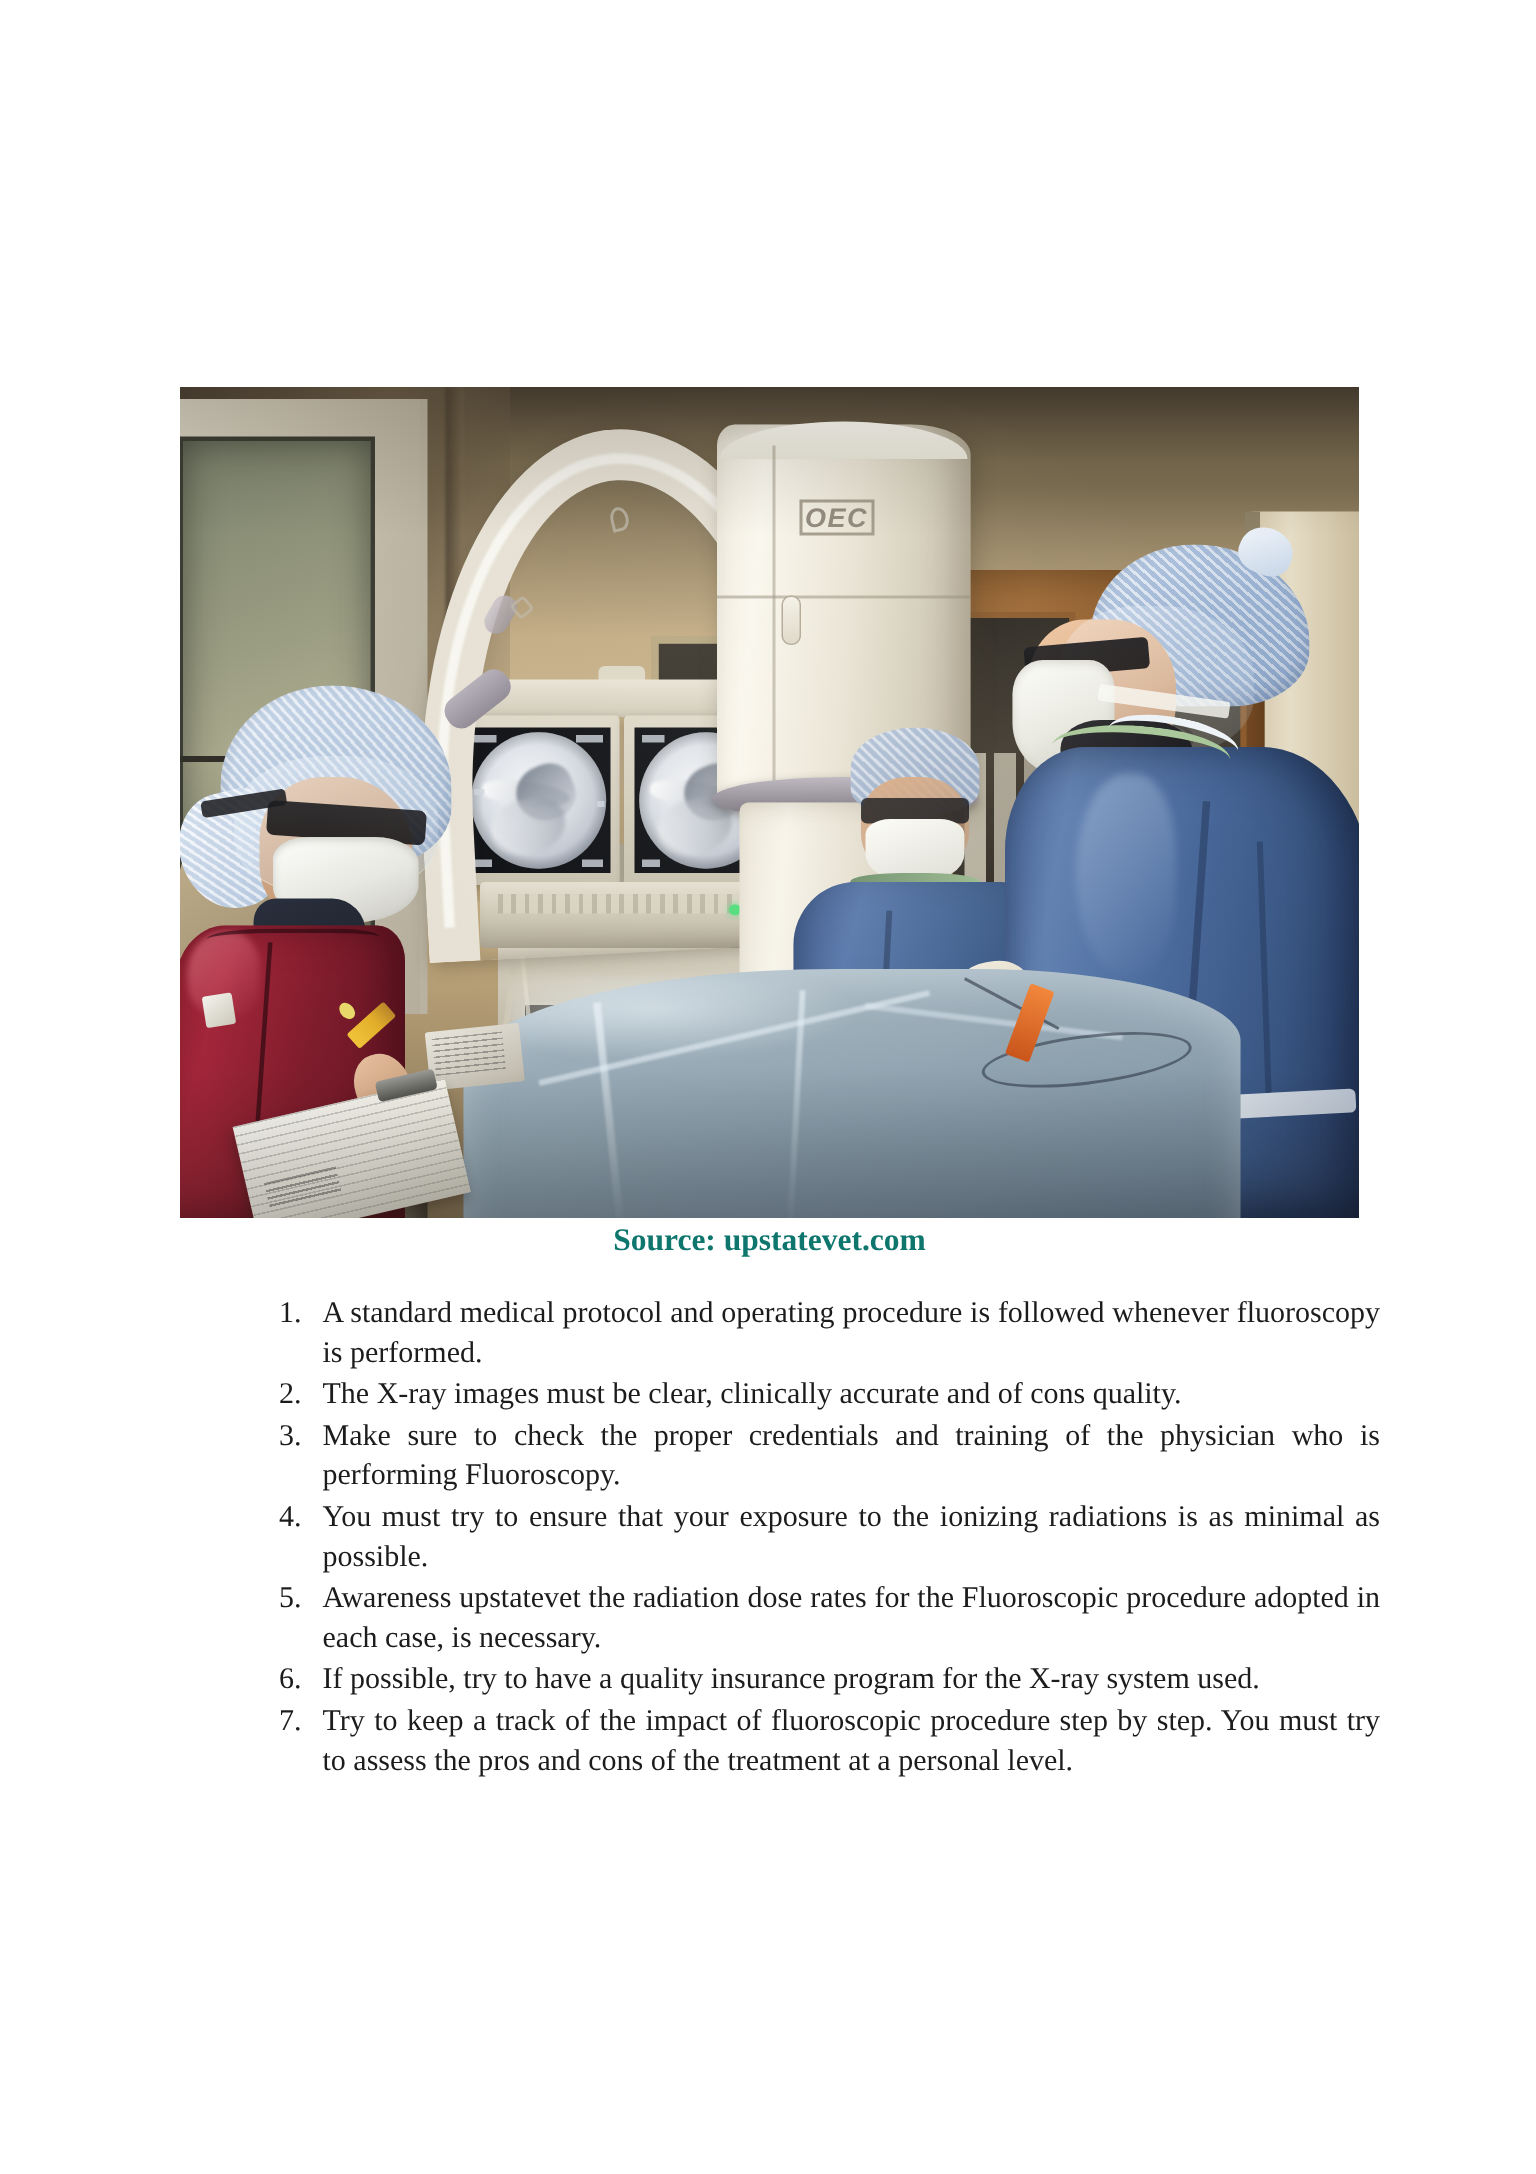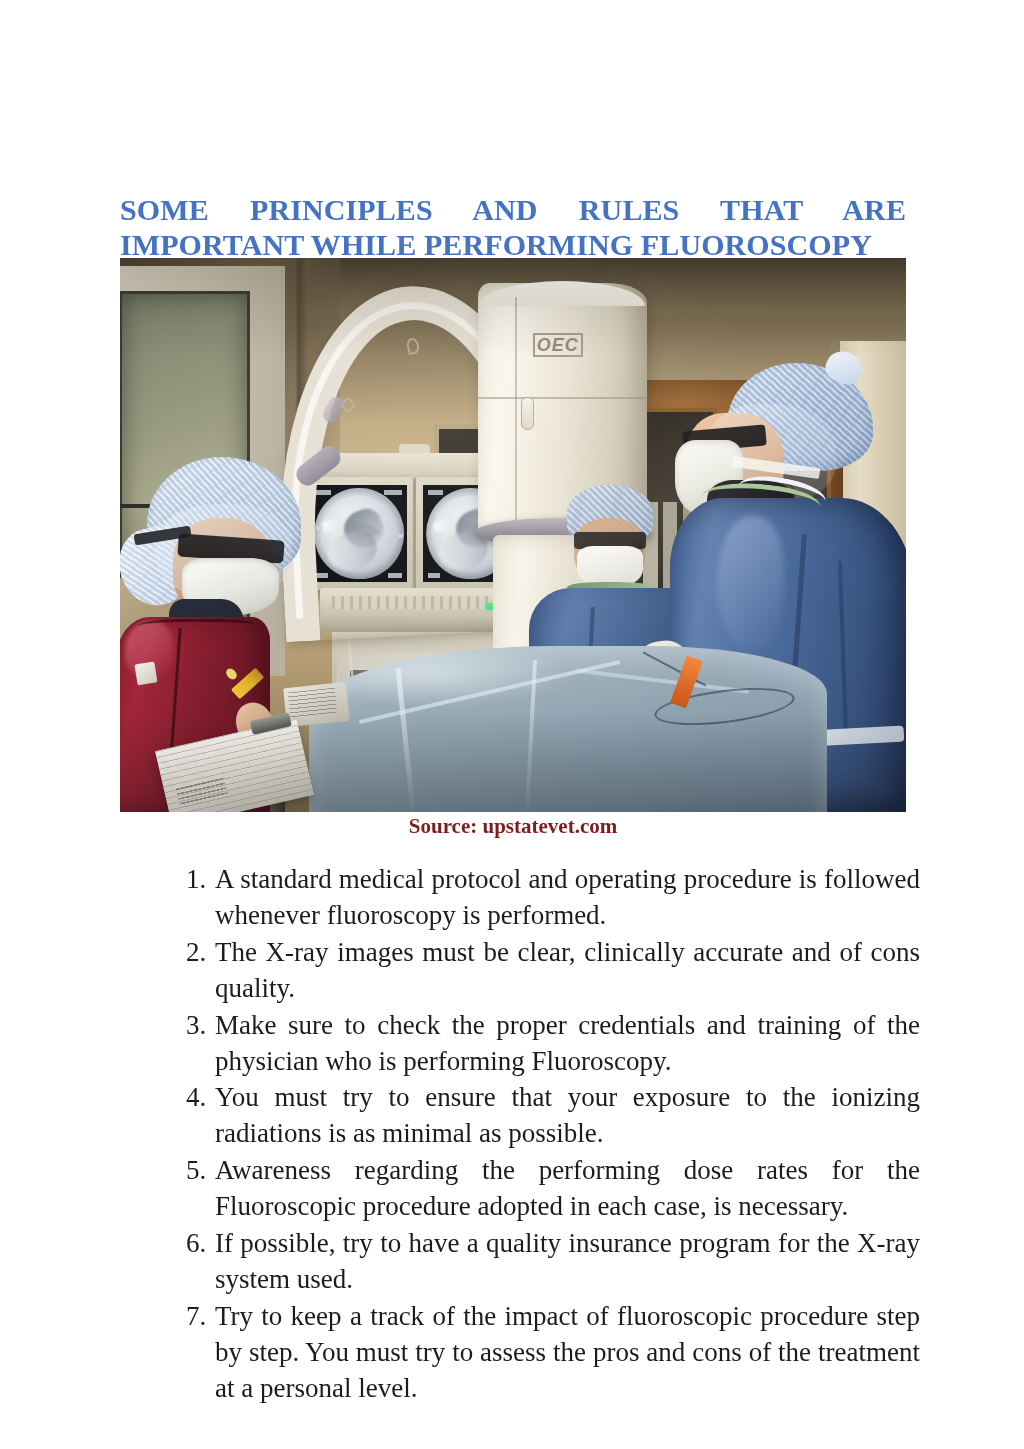--- a/index.html
+++ b/index.html
@@ -804,34 +804,34 @@
 
   
   .caption {
     position: absolute;
     left: 120px;
     top: 814px;
     width: 786px;
     text-align: center;
     font-size: 21px;
     font-weight: bold;
-    color: #7f1d1d;
+    color: #0f766e;
   }
 
   
   .rules-list {
     position: absolute;
     left: 150px;
     top: 862px;
     width: 770px;
     margin: 0;
     padding: 0;
     list-style: none;
     counter-reset: rulenum;
-    font-size: 27px;
+    font-size: 20px;
     line-height: 1.33;
     color: #1c1c1c;
   }
   .rules-list li {
     counter-increment: rulenum;
     position: relative;
     padding-left: 65px;
     text-align: justify;
     margin-bottom: 1px;
   }
@@ -843,24 +843,20 @@
     width: 24px;
     text-align: left;
   }
   .rules-list li .txt { display: block; }
 </style>
 </head>
 <body>
 
 <div class="page">
 
-  <h1 class="doc-title">
-    <span class="title-line-1">SOME PRINCIPLES AND RULES THAT ARE</span>
-    <span class="title-line-2">IMPORTANT WHILE PERFORMING FLUOROSCOPY</span>
-  </h1>
 
   <figure class="photo-frame" style="margin:0">
     <div class="photo-scene">
 
       <div class="wall-main"></div>
       <div class="ceiling-band"></div>
       <div class="wall-shadow-left"></div>
       <div class="wall-corner"></div>
 
       <div class="door-left">
@@ -1025,21 +1021,21 @@
     <li>
       <span class="txt">The X-ray images must be clear, clinically accurate and of cons quality.</span>
     </li>
     <li>
       <span class="txt">Make sure to check the proper credentials and training of the physician who is performing Fluoroscopy.</span>
     </li>
     <li>
       <span class="txt">You must try to ensure that your exposure to the ionizing radiations is as minimal as possible.</span>
     </li>
     <li>
-      <span class="txt">Awareness regarding the performing dose rates for the Fluoroscopic procedure adopted in each case, is necessary.</span>
+      <span class="txt">Awareness upstatevet the radiation dose rates for the Fluoroscopic procedure adopted in each case, is necessary.</span>
     </li>
     <li>
       <span class="txt">If possible, try to have a quality insurance program for the X-ray system used.</span>
     </li>
     <li>
       <span class="txt">Try to keep a track of the impact of fluoroscopic procedure step by step. You must try to assess the pros and cons of the treatment at a personal level.</span>
     </li>
   </ol>
 
 </div>

